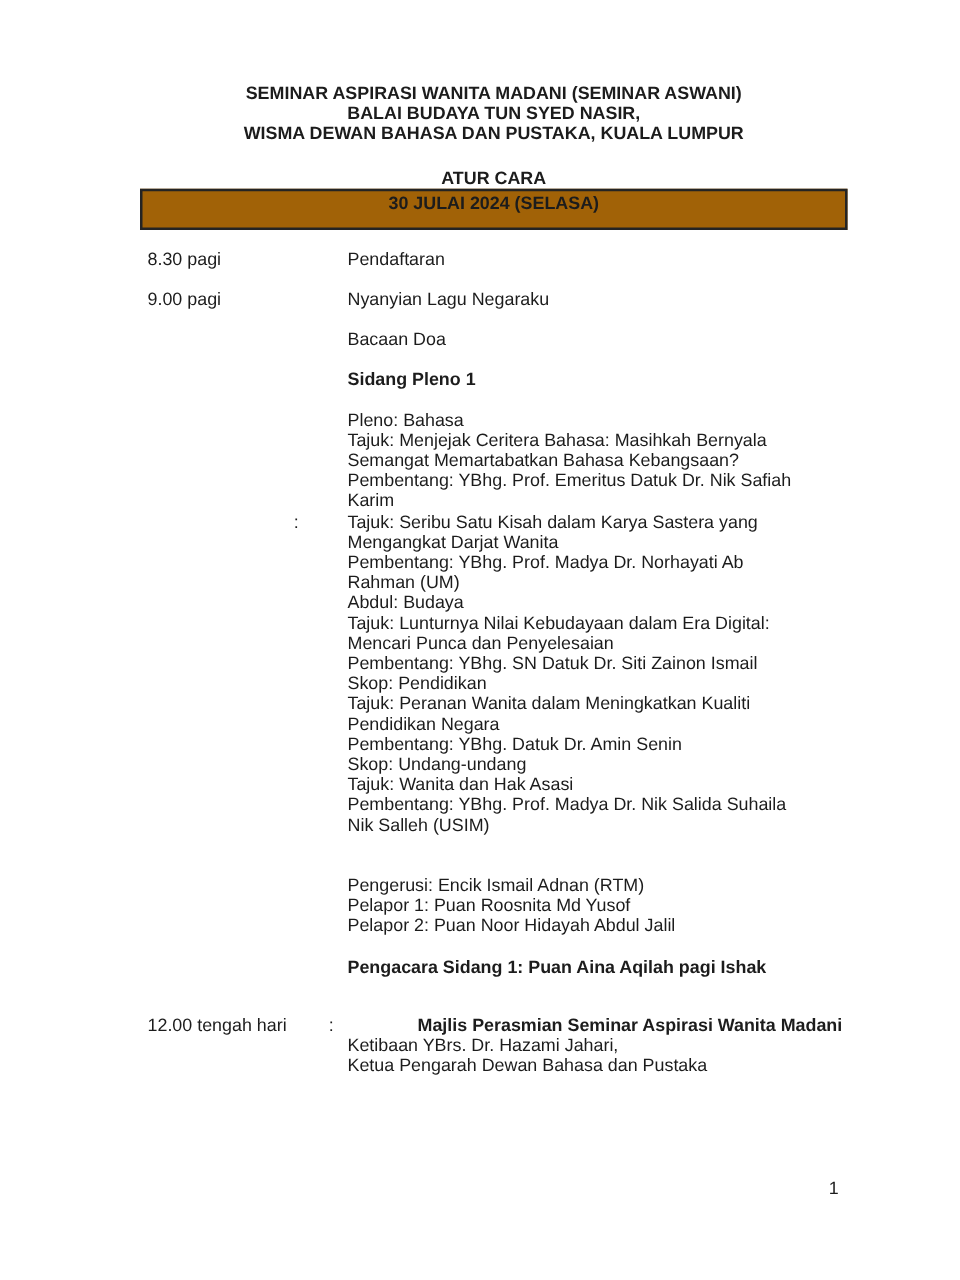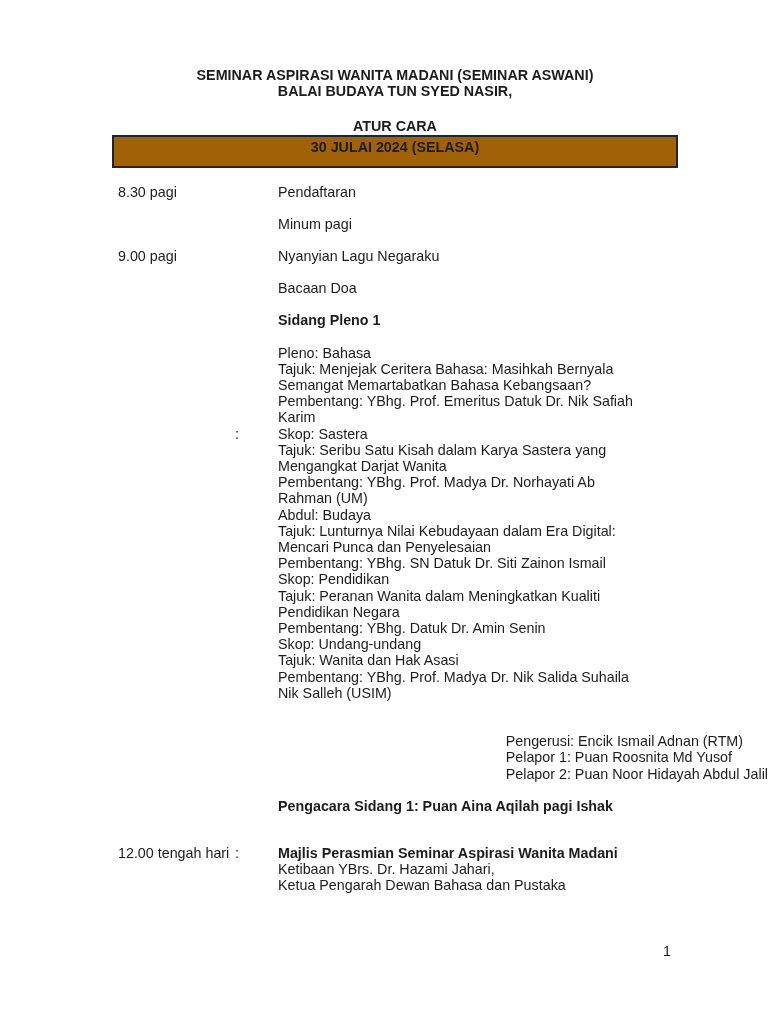--- a/index.html
+++ b/index.html
@@ -44,61 +44,57 @@
   }
   .row { display:flex; align-items:flex-start; }
   .c-time  { width:117px; flex:none; }
   .c-colon { width:43px;  flex:none; }
   .c-text  { flex:none; max-width:382px; }
   .line { line-height:16.2px; white-space:nowrap; }
   .bold { font-weight:700; }
   .mb16 { margin-bottom:16px; }
   .mt16 { margin-top:16px; }
   .mt17 { }
-  .mt31 { margin-top:31px; }
-  .mt32 { margin-top:32px;justify-content:flex-end; }
+  .mt31 { margin-top:31px;gap:28px; }
+  .mt32 { margin-top:32px; }
   .colon-offset { margin-top:81px; }
   .page-number {
     position:absolute;
     left:663px; top:943px;
     line-height:16.2px;
   }
 </style>
 </head>
 <body>
 
 <div class="page">
 
   <header class="doc-header">
     <div>
 
         <div class="title-line">SEMINAR ASPIRASI WANITA MADANI (SEMINAR ASWANI)</div>
 
         <div class="title-line">BALAI BUDAYA TUN SYED NASIR,</div>
 
+        <div class="title-line">WISMA DEWAN BAHASA DAN PUSTAKA, KUALA LUMPUR</div>
       </div>
     <div class="agenda-heading">ATUR CARA</div>
     <div class="date-box">
       <span>30 JULAI 2024 (SELASA)</span>
     </div>
   </header>
 
   <main class="schedule">
 
     <div class="row mb16">
       <div class="c-time line">8.30 pagi</div>
       <div class="c-colon line"></div>
       <div class="c-text line">Pendaftaran</div>
     </div>
 
-    <div class="row mb16">
-      <div class="c-time line"></div>
-      <div class="c-colon line"></div>
-      <div class="c-text line">Minum pagi</div>
-    </div>
 
     <div class="row mb16">
       <div class="c-time line">9.00 pagi</div>
       <div class="c-colon line"></div>
       <div class="c-text line">Nyanyian Lagu Negaraku</div>
     </div>
 
     <div class="row mb16">
       <div class="c-time line"></div>
       <div class="c-colon line"></div>
@@ -121,21 +117,20 @@
           <div class="line">Pleno: Bahasa</div>
 
           <div class="line">Tajuk: Menjejak Ceritera Bahasa: Masihkah Bernyala</div>
 
           <div class="line">Semangat Memartabatkan Bahasa Kebangsaan?</div>
 
           <div class="line">Pembentang: YBhg. Prof. Emeritus Datuk Dr. Nik Safiah</div>
 
           <div class="line">Karim</div>
 
-          <div class="line">Skop: Sastera</div>
 
           <div class="line">Tajuk: Seribu Satu Kisah dalam Karya Sastera yang</div>
 
           <div class="line">Mengangkat Darjat Wanita</div>
 
           <div class="line">Pembentang: YBhg. Prof. Madya Dr. Norhayati Ab</div>
 
           <div class="line">Rahman (UM)</div>
 
           <div class="line">Abdul: Budaya</div>

